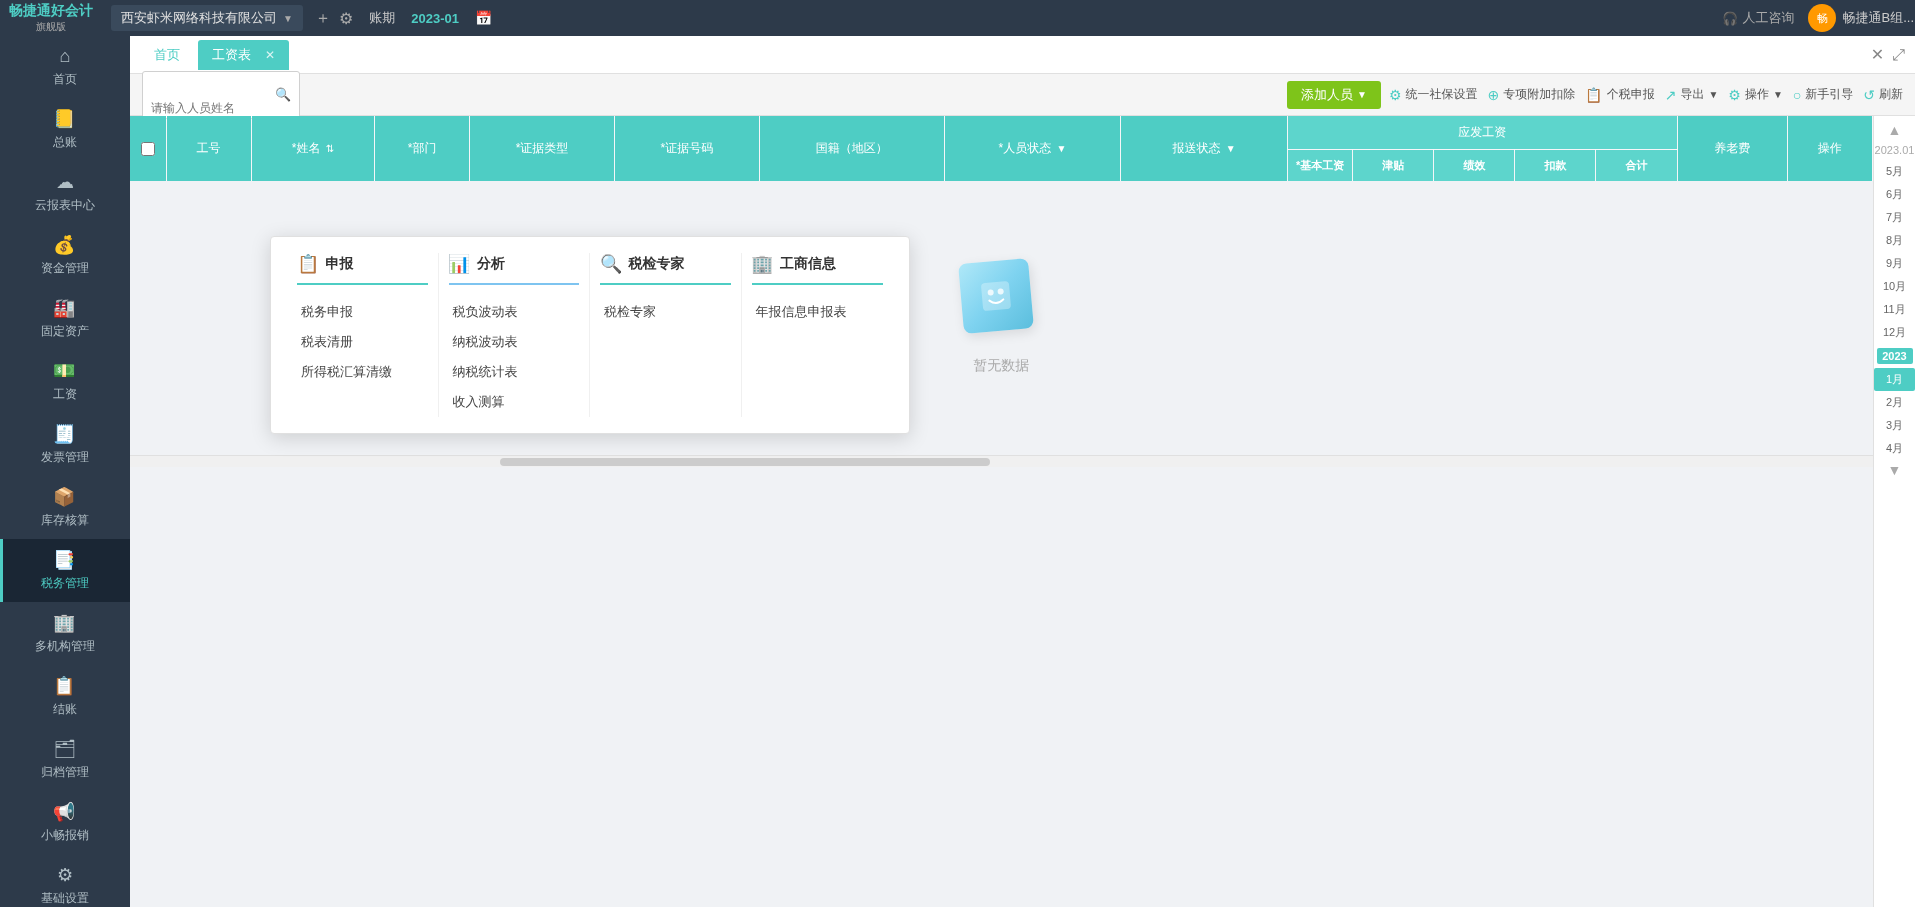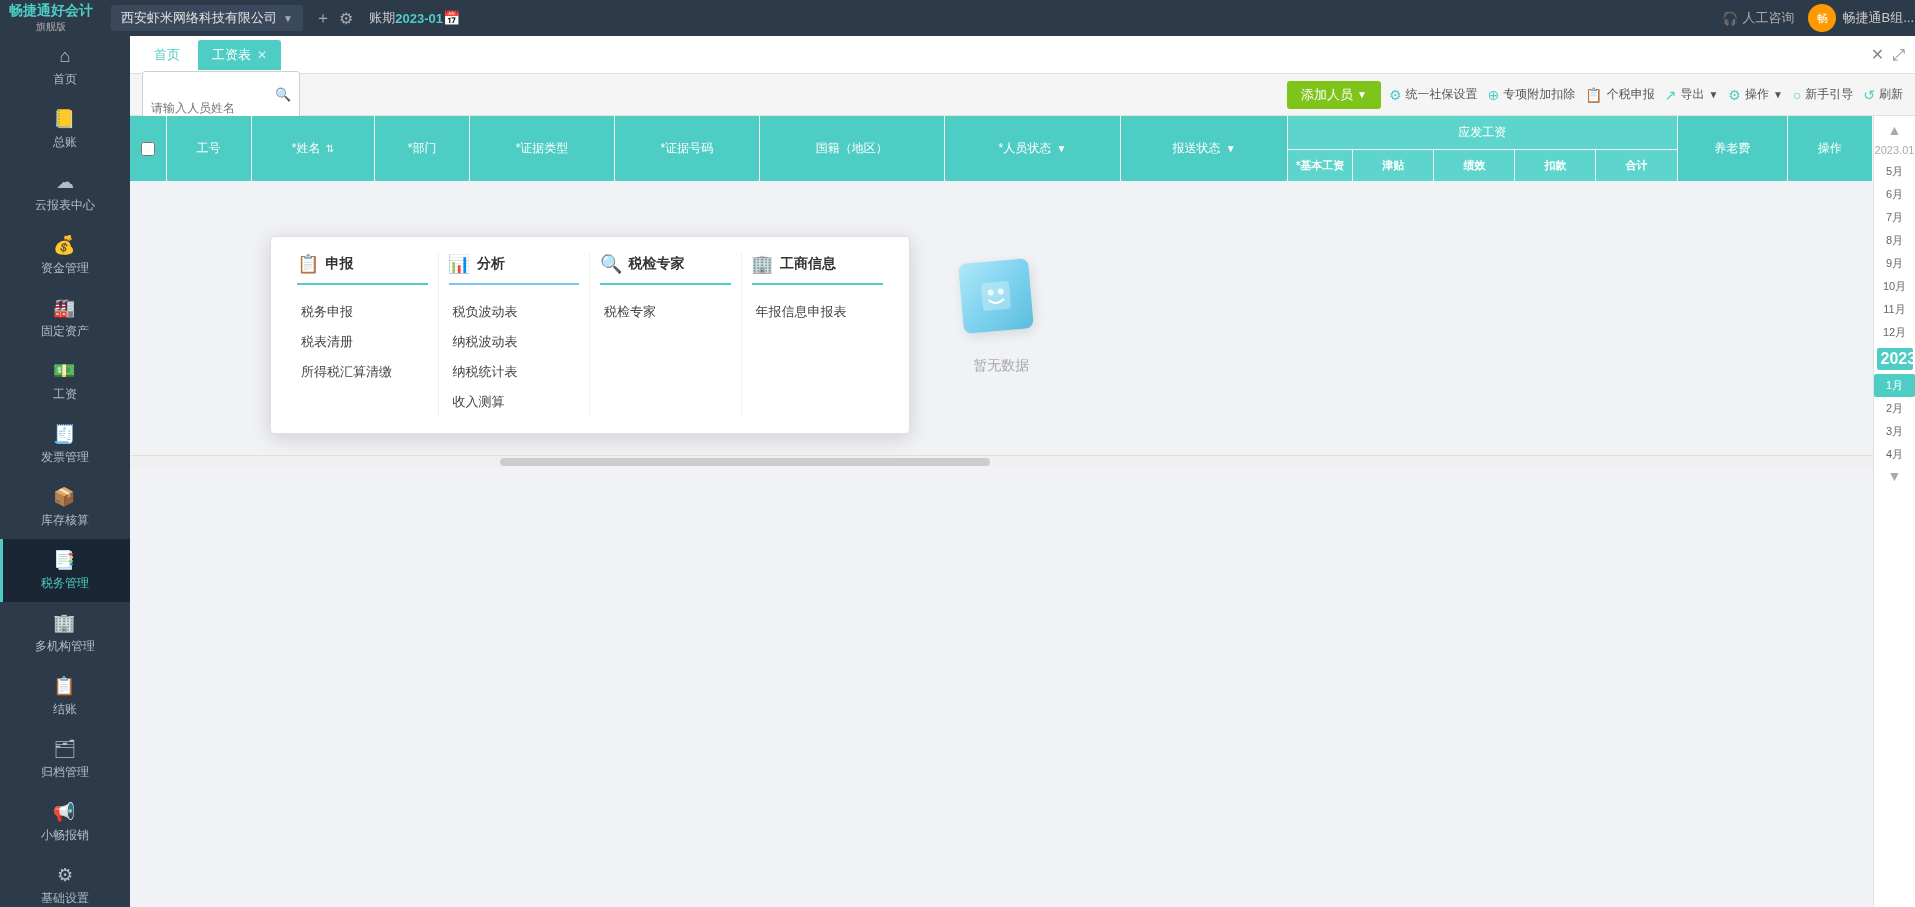--- a/index.html
+++ b/index.html
@@ -20,21 +20,21 @@
     .app-logo .logo-main { font-size: 14px; font-weight: bold; color: #4ecdc4; }
     .app-logo .logo-sub { font-size: 10px; color: #aaa; }
     .company-selector {
       display: flex; align-items: center; gap: 6px;
       background: #3a4a5c; padding: 4px 10px; border-radius: 3px;
       cursor: pointer; color: #e0e0e0; font-size: 13px;
     }
     .company-selector .arrow { font-size: 10px; color: #aaa; }
     .header-actions { display: flex; align-items: center; gap: 8px; margin-left: 12px; }
     .header-btn { background: none; border: none; color: #aaa; cursor: pointer; font-size: 16px; }
-    .period-info { display: flex; align-items: center; gap: 0; margin-left: 16px; color: #ccc; font-size: 13px; }
+    .period-info { display: flex; align-items: center; gap: 16px; margin-left: 16px; color: #ccc; font-size: 13px; }
     .period-info .period-icon { color: #4ecdc4; font-size: 14px; }
     .header-right { margin-left: auto; display: flex; align-items: center; gap: 14px; }
     .header-right .support { display: flex; align-items: center; gap: 4px; color: #aaa; font-size: 13px; cursor: pointer; }
     .user-avatar { width: 28px; height: 28px; border-radius: 50%; background: #f90; display: flex; align-items: center; justify-content: center; color: #fff; font-size: 11px; }
     .user-name { color: #ccc; font-size: 13px; cursor: pointer; }
 
     
     .main-layout { display: flex; height: calc(907px - 36px); }
 
     
@@ -66,21 +66,21 @@
       background: #fff; border-bottom: 1px solid #e0e0e0;
       display: flex; align-items: center;
       padding: 0 10px; height: 38px; gap: 4px;
     }
     .tab-item {
       padding: 6px 14px; cursor: pointer; border-radius: 3px 3px 0 0;
       font-size: 13px; color: #555;
     }
     .tab-item.active {
       background: #4ecdc4; color: #fff; font-weight: 500;
-      display: flex; align-items: center; gap: 6px;
+      display: flex; align-items: center; gap: 14px;
     }
     .tab-close { cursor: pointer; font-size: 12px; color: rgba(255,255,255,0.8); }
     .tab-item.home { color: #4ecdc4; font-weight: 500; }
 
     
     .toolbar {
       background: #f5f5f5; border-bottom: 1px solid #e0e0e0;
       display: flex; align-items: center;
       padding: 6px 12px; gap: 8px; height: 42px;
     }
@@ -178,21 +178,21 @@
     }
     .timeline-top { color: #aaa; font-size: 11px; padding: 4px 0; white-space: nowrap; }
     .timeline-month {
       padding: 4px 0; cursor: pointer; color: #666; width: 100%;
       text-align: center; font-size: 11px;
     }
     .timeline-month.active {
       background: #4ecdc4; color: #fff; border-radius: 2px;
     }
     .timeline-year {
-      background: #4ecdc4; color: #fff; font-size: 16px; font-weight: bold;
+      background: #4ecdc4; color: #fff; font-size: 11px; font-weight: bold;
       padding: 2px 4px; border-radius: 2px; margin: 4px 4px; white-space: nowrap;
       text-align: center; width: 36px;
     }
     .timeline-nav { color: #aaa; cursor: pointer; font-size: 14px; padding: 2px; }
 
     
     .table-scroll-bar {
       height: 12px; background: #f0f0f0; border-top: 1px solid #e0e0e0;
       position: relative;
     }

